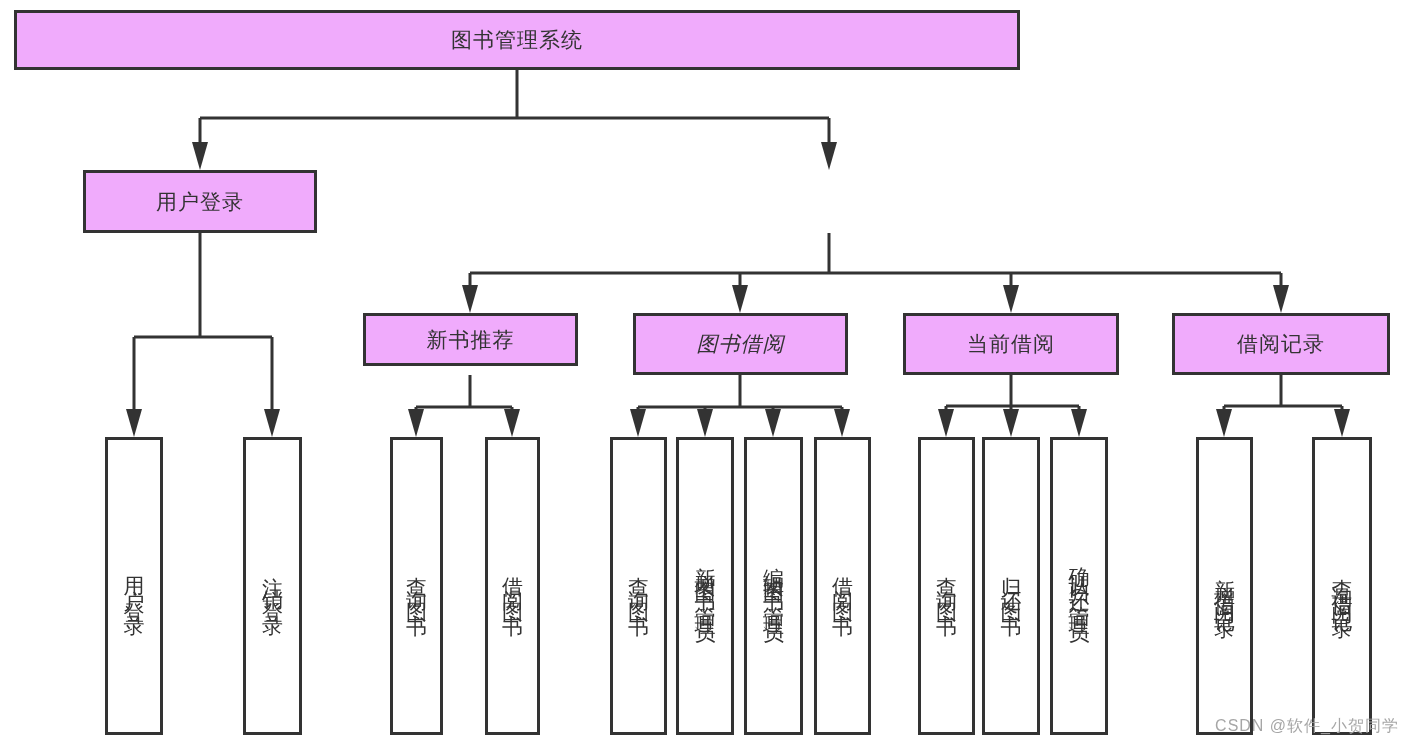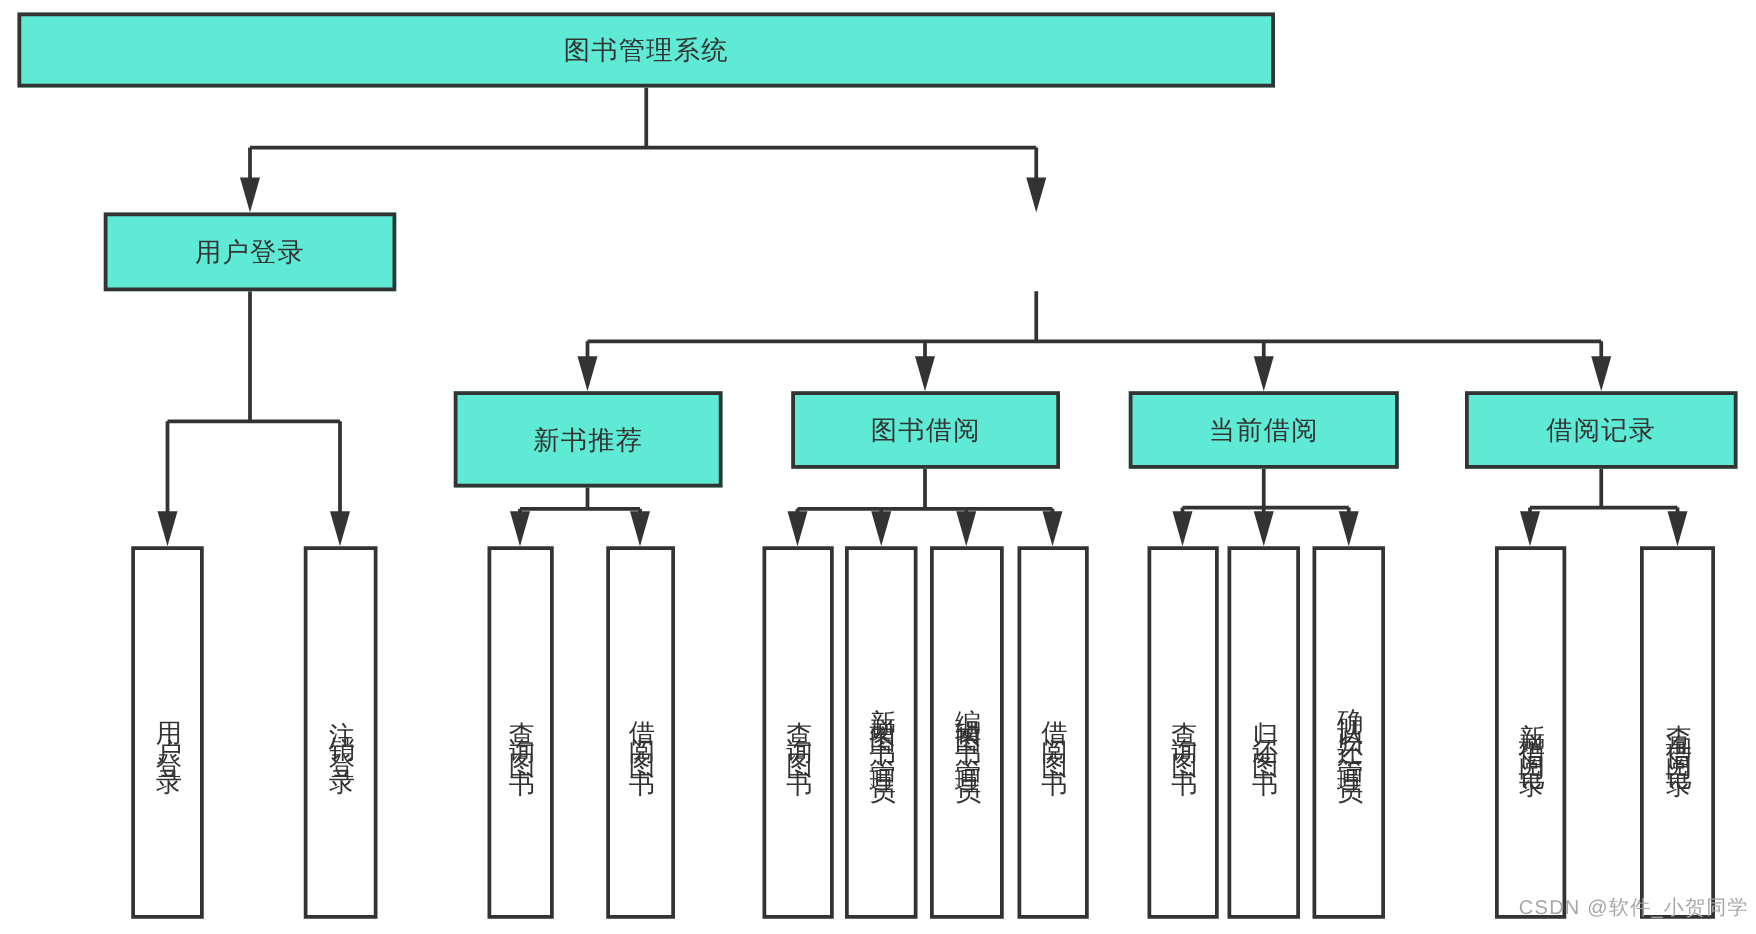--- a/index.html
+++ b/index.html
@@ -10,21 +10,21 @@
     background: #ffffff;
     font-family: "Liberation Sans", "DejaVu Sans", sans-serif;
     color: #333333;
     overflow: hidden;
   }
   #wires { position: absolute; left: 0; top: 0; width: 1405px; height: 747px; }
   .node {
     position: absolute;
     box-sizing: border-box;
     border: 3px solid #333333;
-    background: #5eead4;
+    background: #f0abfc;
     display: flex;
     align-items: center;
     justify-content: center;
     font-size: 21px;
     letter-spacing: 1px;
     white-space: nowrap;
   }
   .leaf {
     position: absolute;
     box-sizing: border-box;
@@ -86,22 +86,22 @@
       <polygon points="1071,409 1087,409 1079,437"></polygon>
       <polygon points="1216,409 1232,409 1224,437"></polygon>
       <polygon points="1334,409 1350,409 1342,437"></polygon>
     </g>
   </svg>
 
   <div class="node" style="left:14px; top:10px; width:1006px; height:60px;">图书管理系统</div>
 
   <div class="node" style="left:83px; top:170px; width:234px; height:63px;">用户登录</div>
 
-  <div class="node" style="left:363px; top:313px; width:215px; height:77px;">新书推荐</div>
-  <div class="node" style="left:633px; top:313px; width:215px; height:62px;">图书借阅</div>
+  <div class="node" style="left:363px; top:313px; width:215px; height:53px;">新书推荐</div>
+  <div class="node" style="left:633px; top:313px; width:215px; height:62px;font-style:italic;">图书借阅</div>
   <div class="node" style="left:903px; top:313px; width:216px; height:62px;font-family:Liberation Mono, monospace;">当前借阅</div>
   <div class="node" style="left:1172px; top:313px; width:218px; height:62px;">借阅记录</div>
 
   <div class="leaf" style="left:105px; width:58px;">用户登录</div>
   <div class="leaf" style="left:243px; width:59px;">注销登录</div>
 
   <div class="leaf" style="left:390px; width:53px;">查询图书</div>
   <div class="leaf" style="left:485px; width:55px;">借阅图书</div>
 
   <div class="leaf" style="left:610px; width:57px;">查询图书</div>

